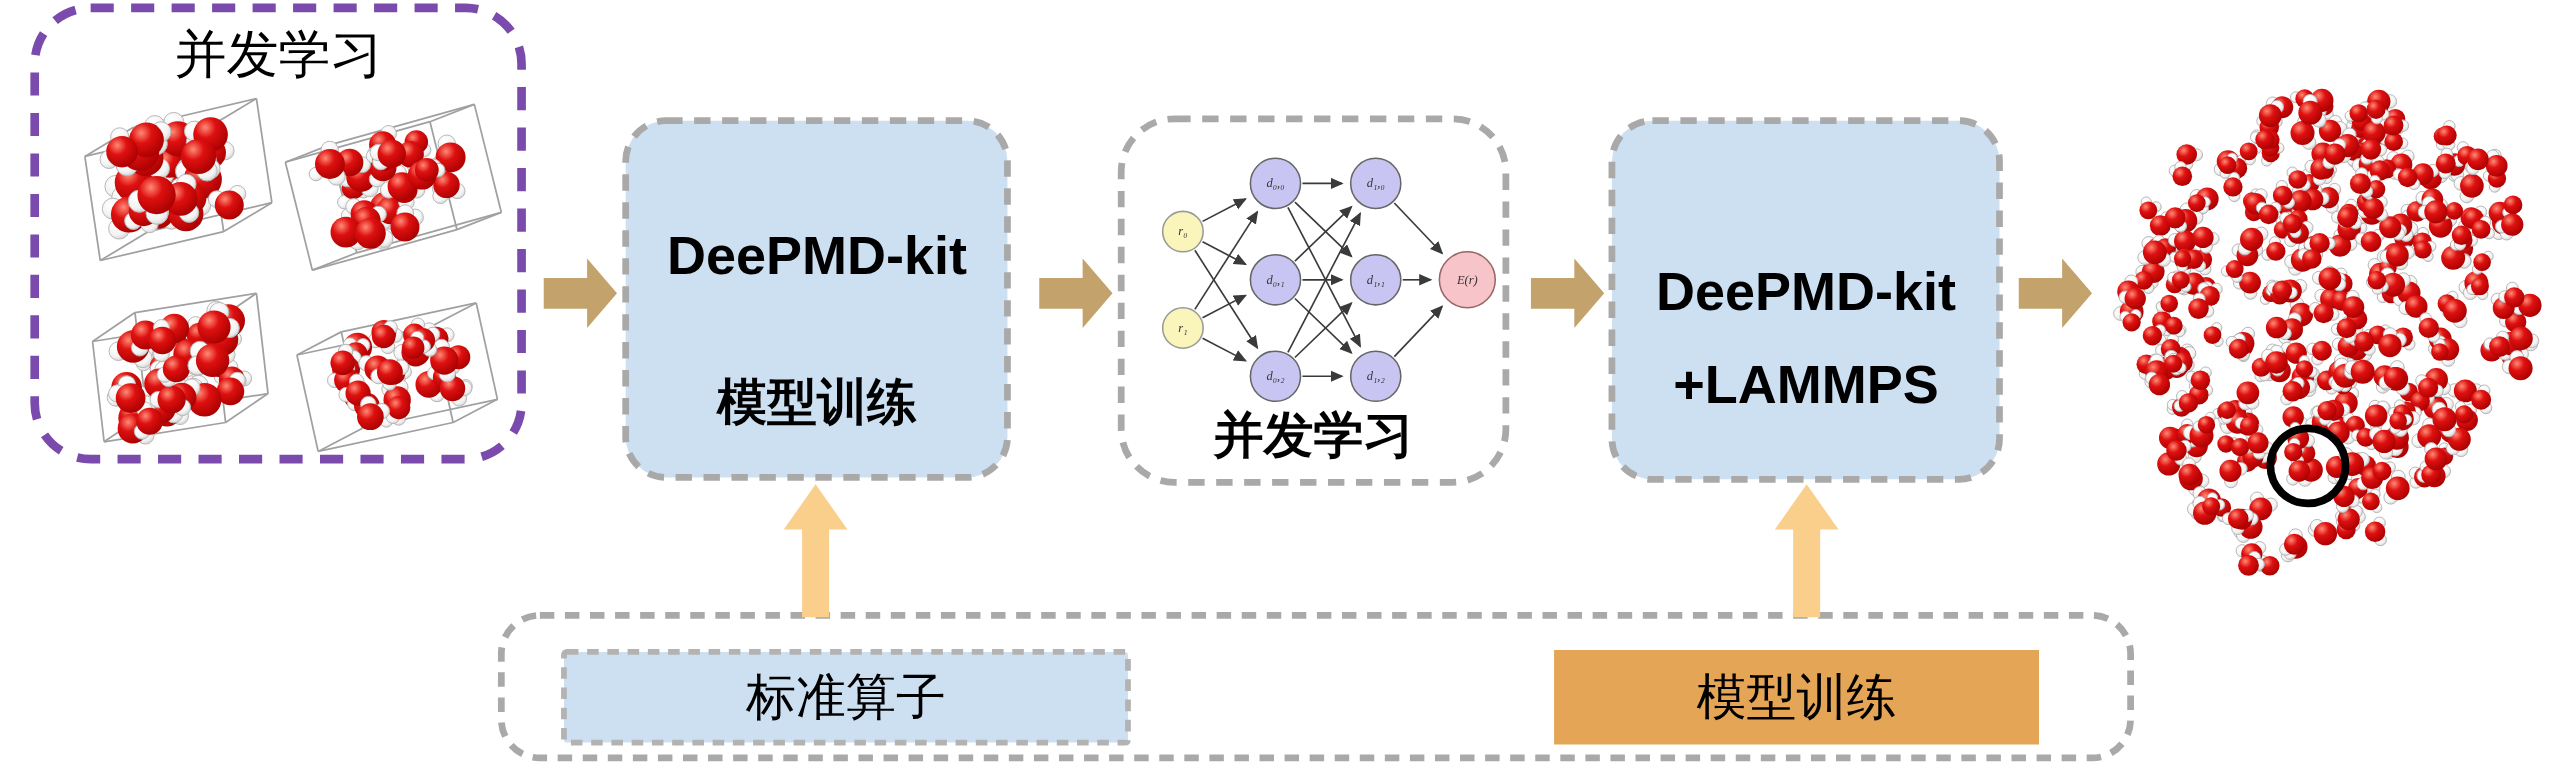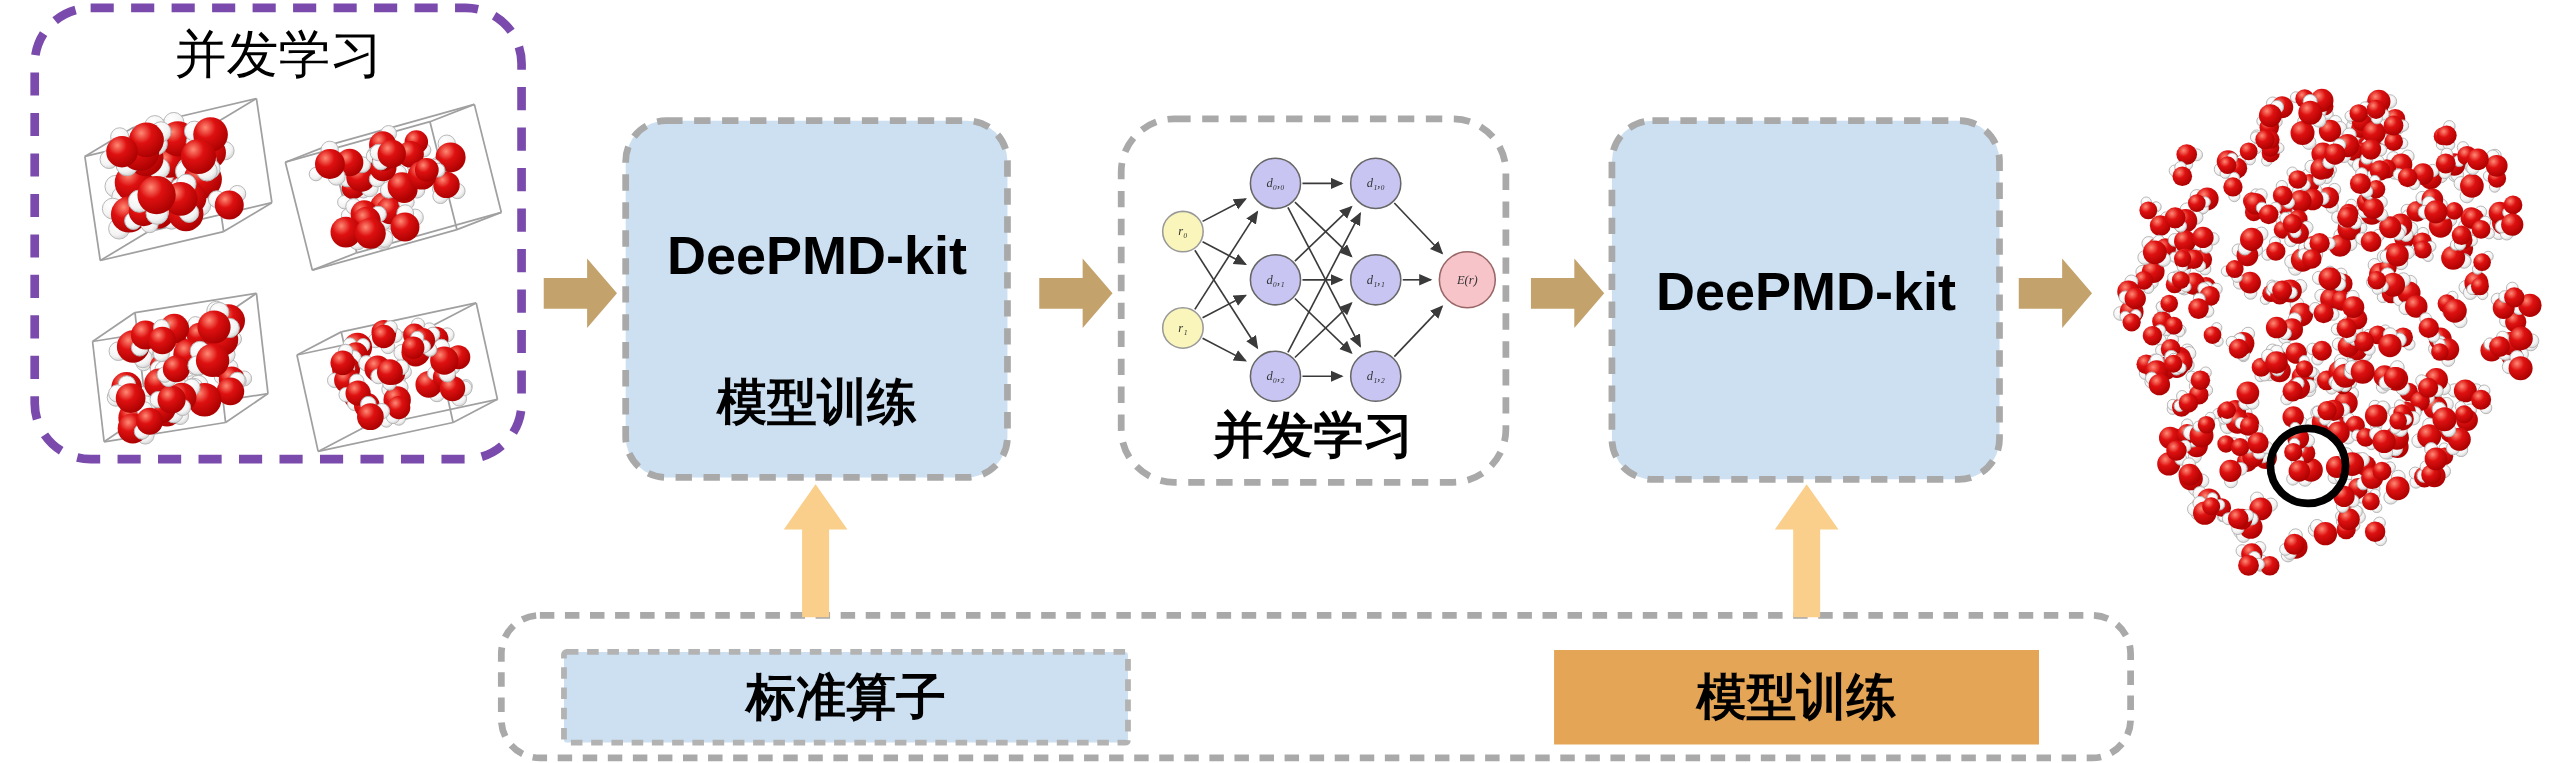--- a/index.html
+++ b/index.html
@@ -3,21 +3,21 @@
 <meta charset="utf-8">
 <style>
   html,body{margin:0;padding:0;background:#ffffff;}
   .stage{position:relative;width:2576px;height:764px;background:#ffffff;overflow:hidden;
          font-family:"Liberation Sans", sans-serif;}
   #scene{position:absolute;left:0;top:0;}
   .lbl{position:absolute;text-align:center;color:#000;white-space:nowrap;}
   .t-title{font-size:52px;font-weight:400;line-height:58px;}
   .t-en{font-size:54px;font-weight:600;line-height:62px;}
   .t-zh{font-size:50px;font-weight:600;line-height:56px;}
-  .t-op{font-size:50px;font-weight:700;line-height:56px;}
+  .t-op{font-size:50px;font-weight:400;line-height:56px;}
 </style>
 </head>
 <body>
 
 <div class="stage">
   <svg id="scene" width="2576" height="764" viewBox="0 0 2672 792">
       <defs>
         <radialGradient id="gRed" cx="35%" cy="30%" r="75%">
           <stop offset="0" stop-color="#ff8a75"></stop>
           <stop offset="0.4" stop-color="#DE1010"></stop>
@@ -1408,18 +1408,19 @@
     </svg>
 
   <div class="lbl t-title" style="left:35px;top:25px;width:487px">并发学习</div>
 
   <div class="lbl t-en" style="left:626px;top:224px;width:382px">DeePMD-kit</div>
   <div class="lbl t-zh" style="left:626px;top:374px;width:382px">模型训练</div>
 
   <div class="lbl t-zh" style="left:1121px;top:407px;width:385px">并发学习</div>
 
   <div class="lbl t-en" style="left:1612px;top:260px;width:388px">DeePMD-kit</div>
+  <div class="lbl t-en" style="left:1612px;top:353px;width:388px">+LAMMPS</div>
 
 
   <div class="lbl t-op" style="left:564px;top:669px;width:564px">标准算子</div>
   <div class="lbl t-op" style="left:1554px;top:669px;width:485px">模型训练</div>
 </div>
 
 
 </body></html>

